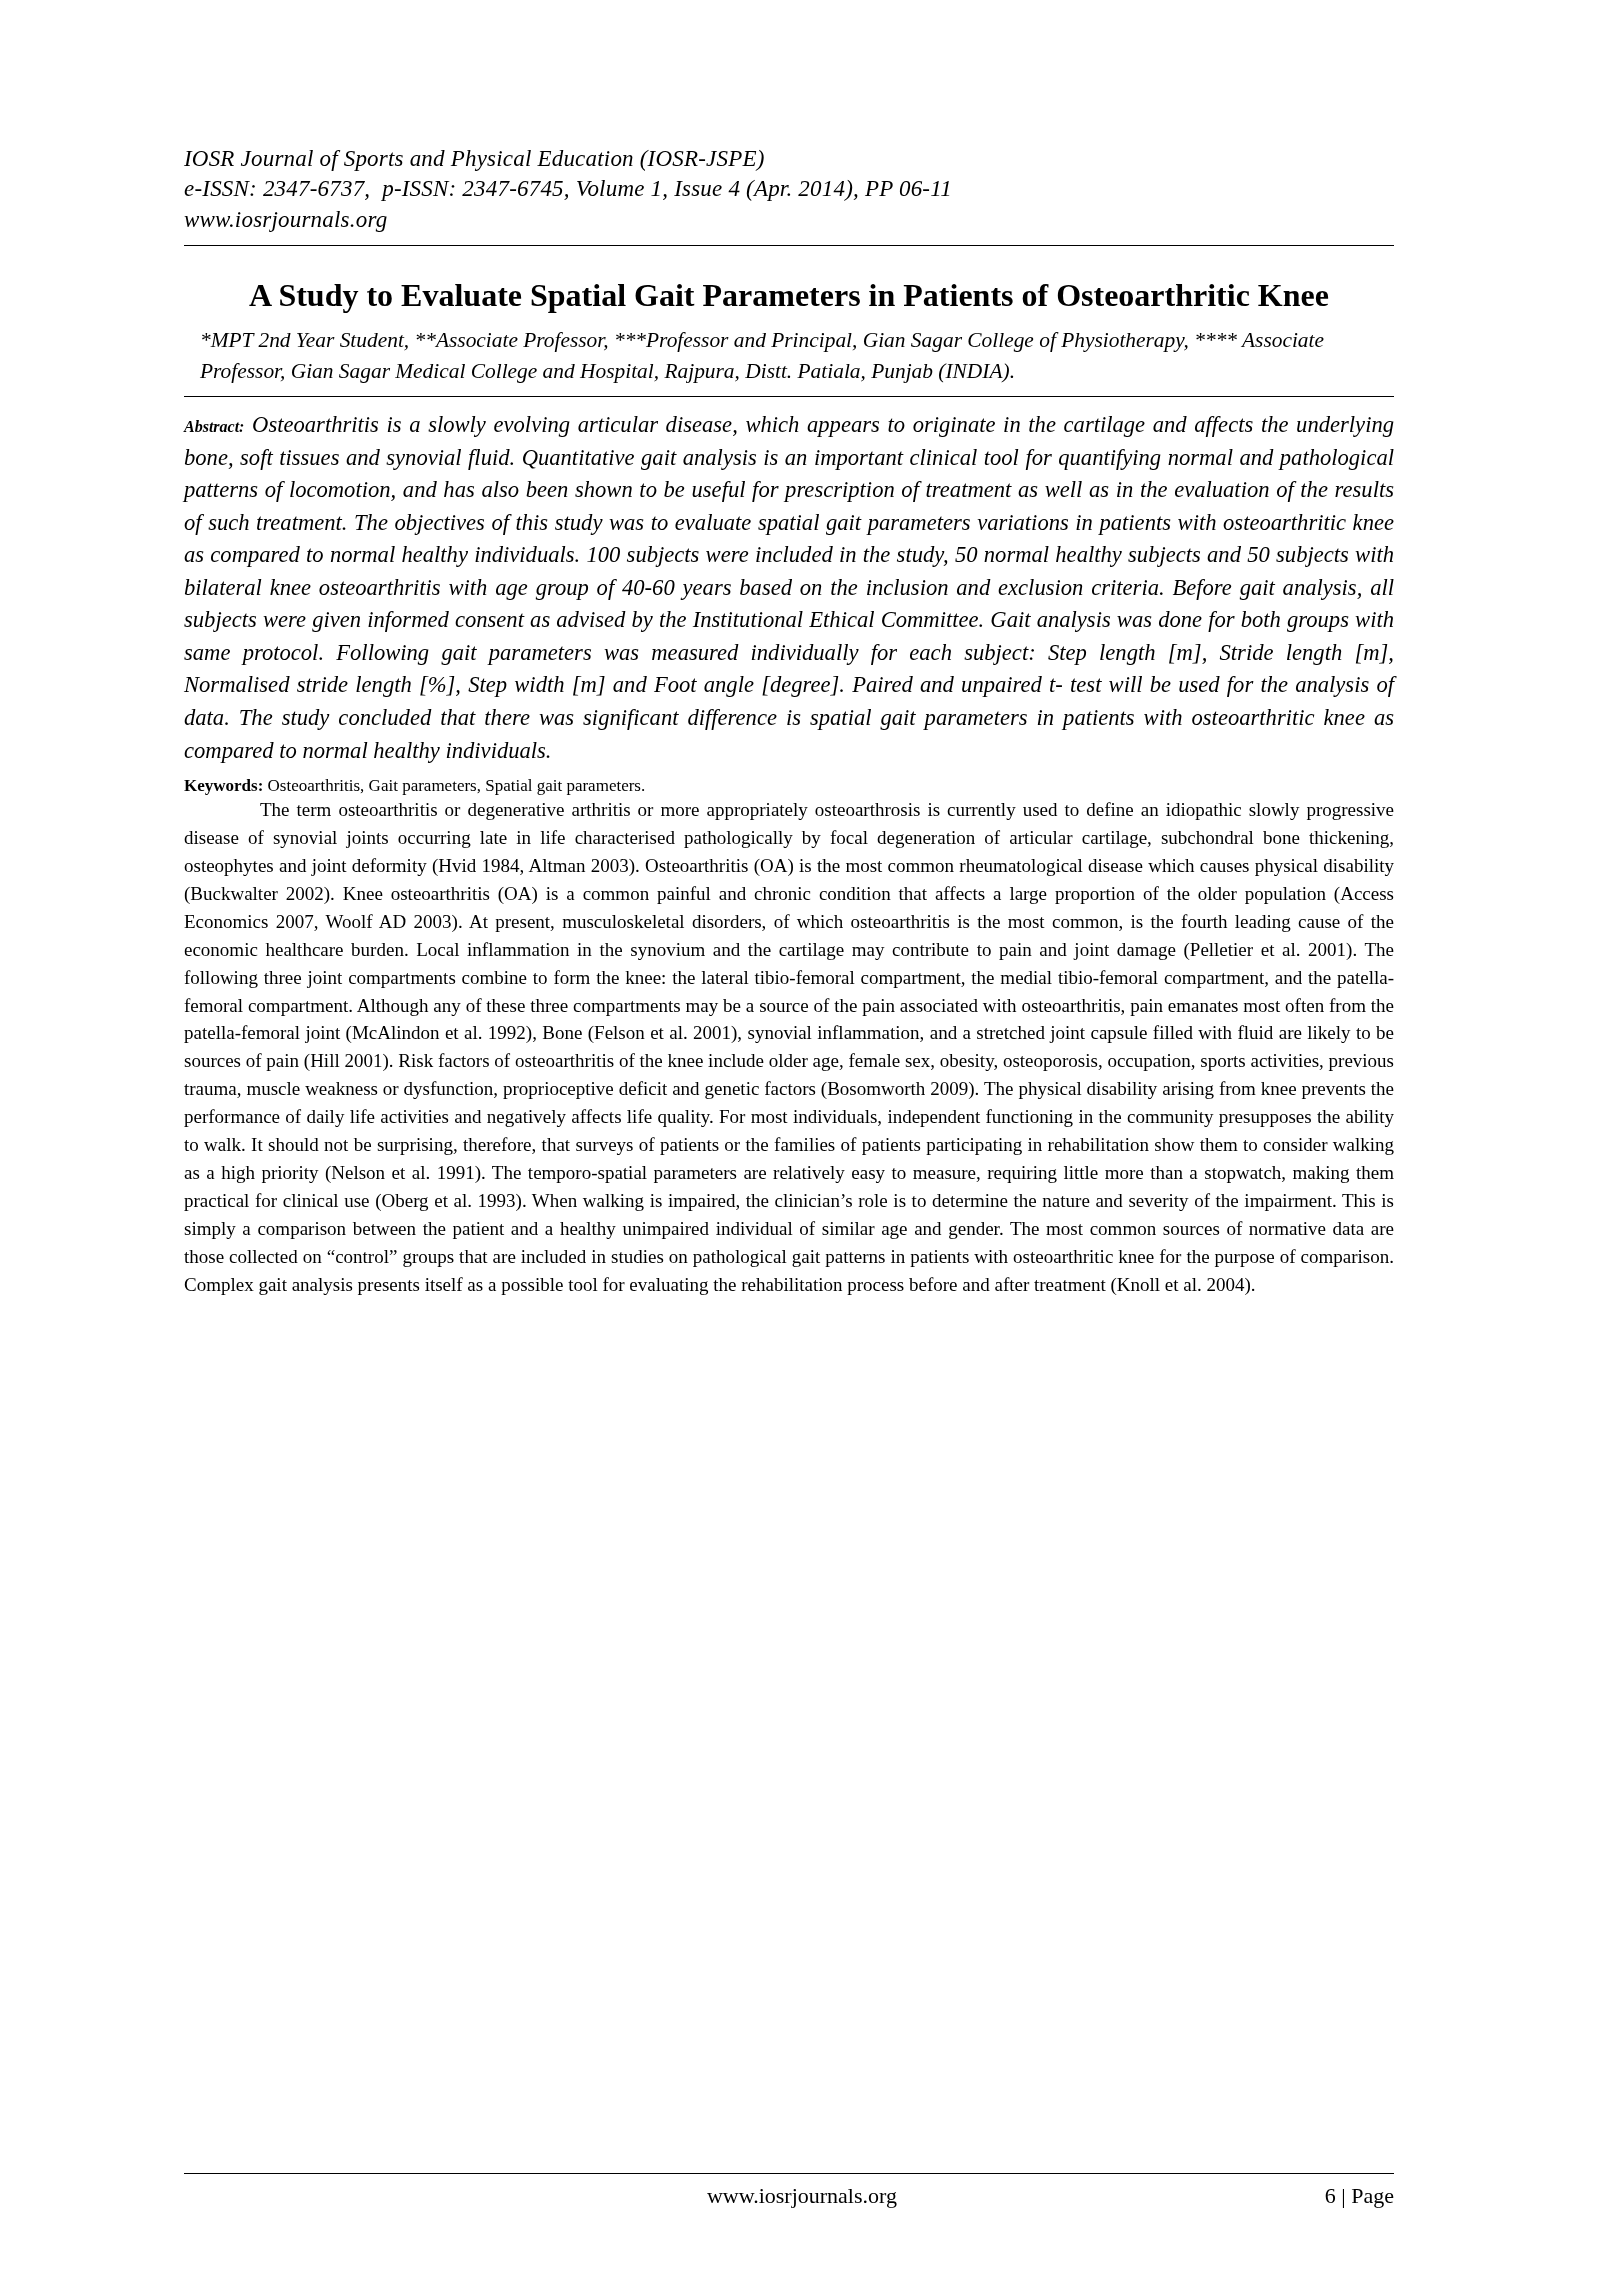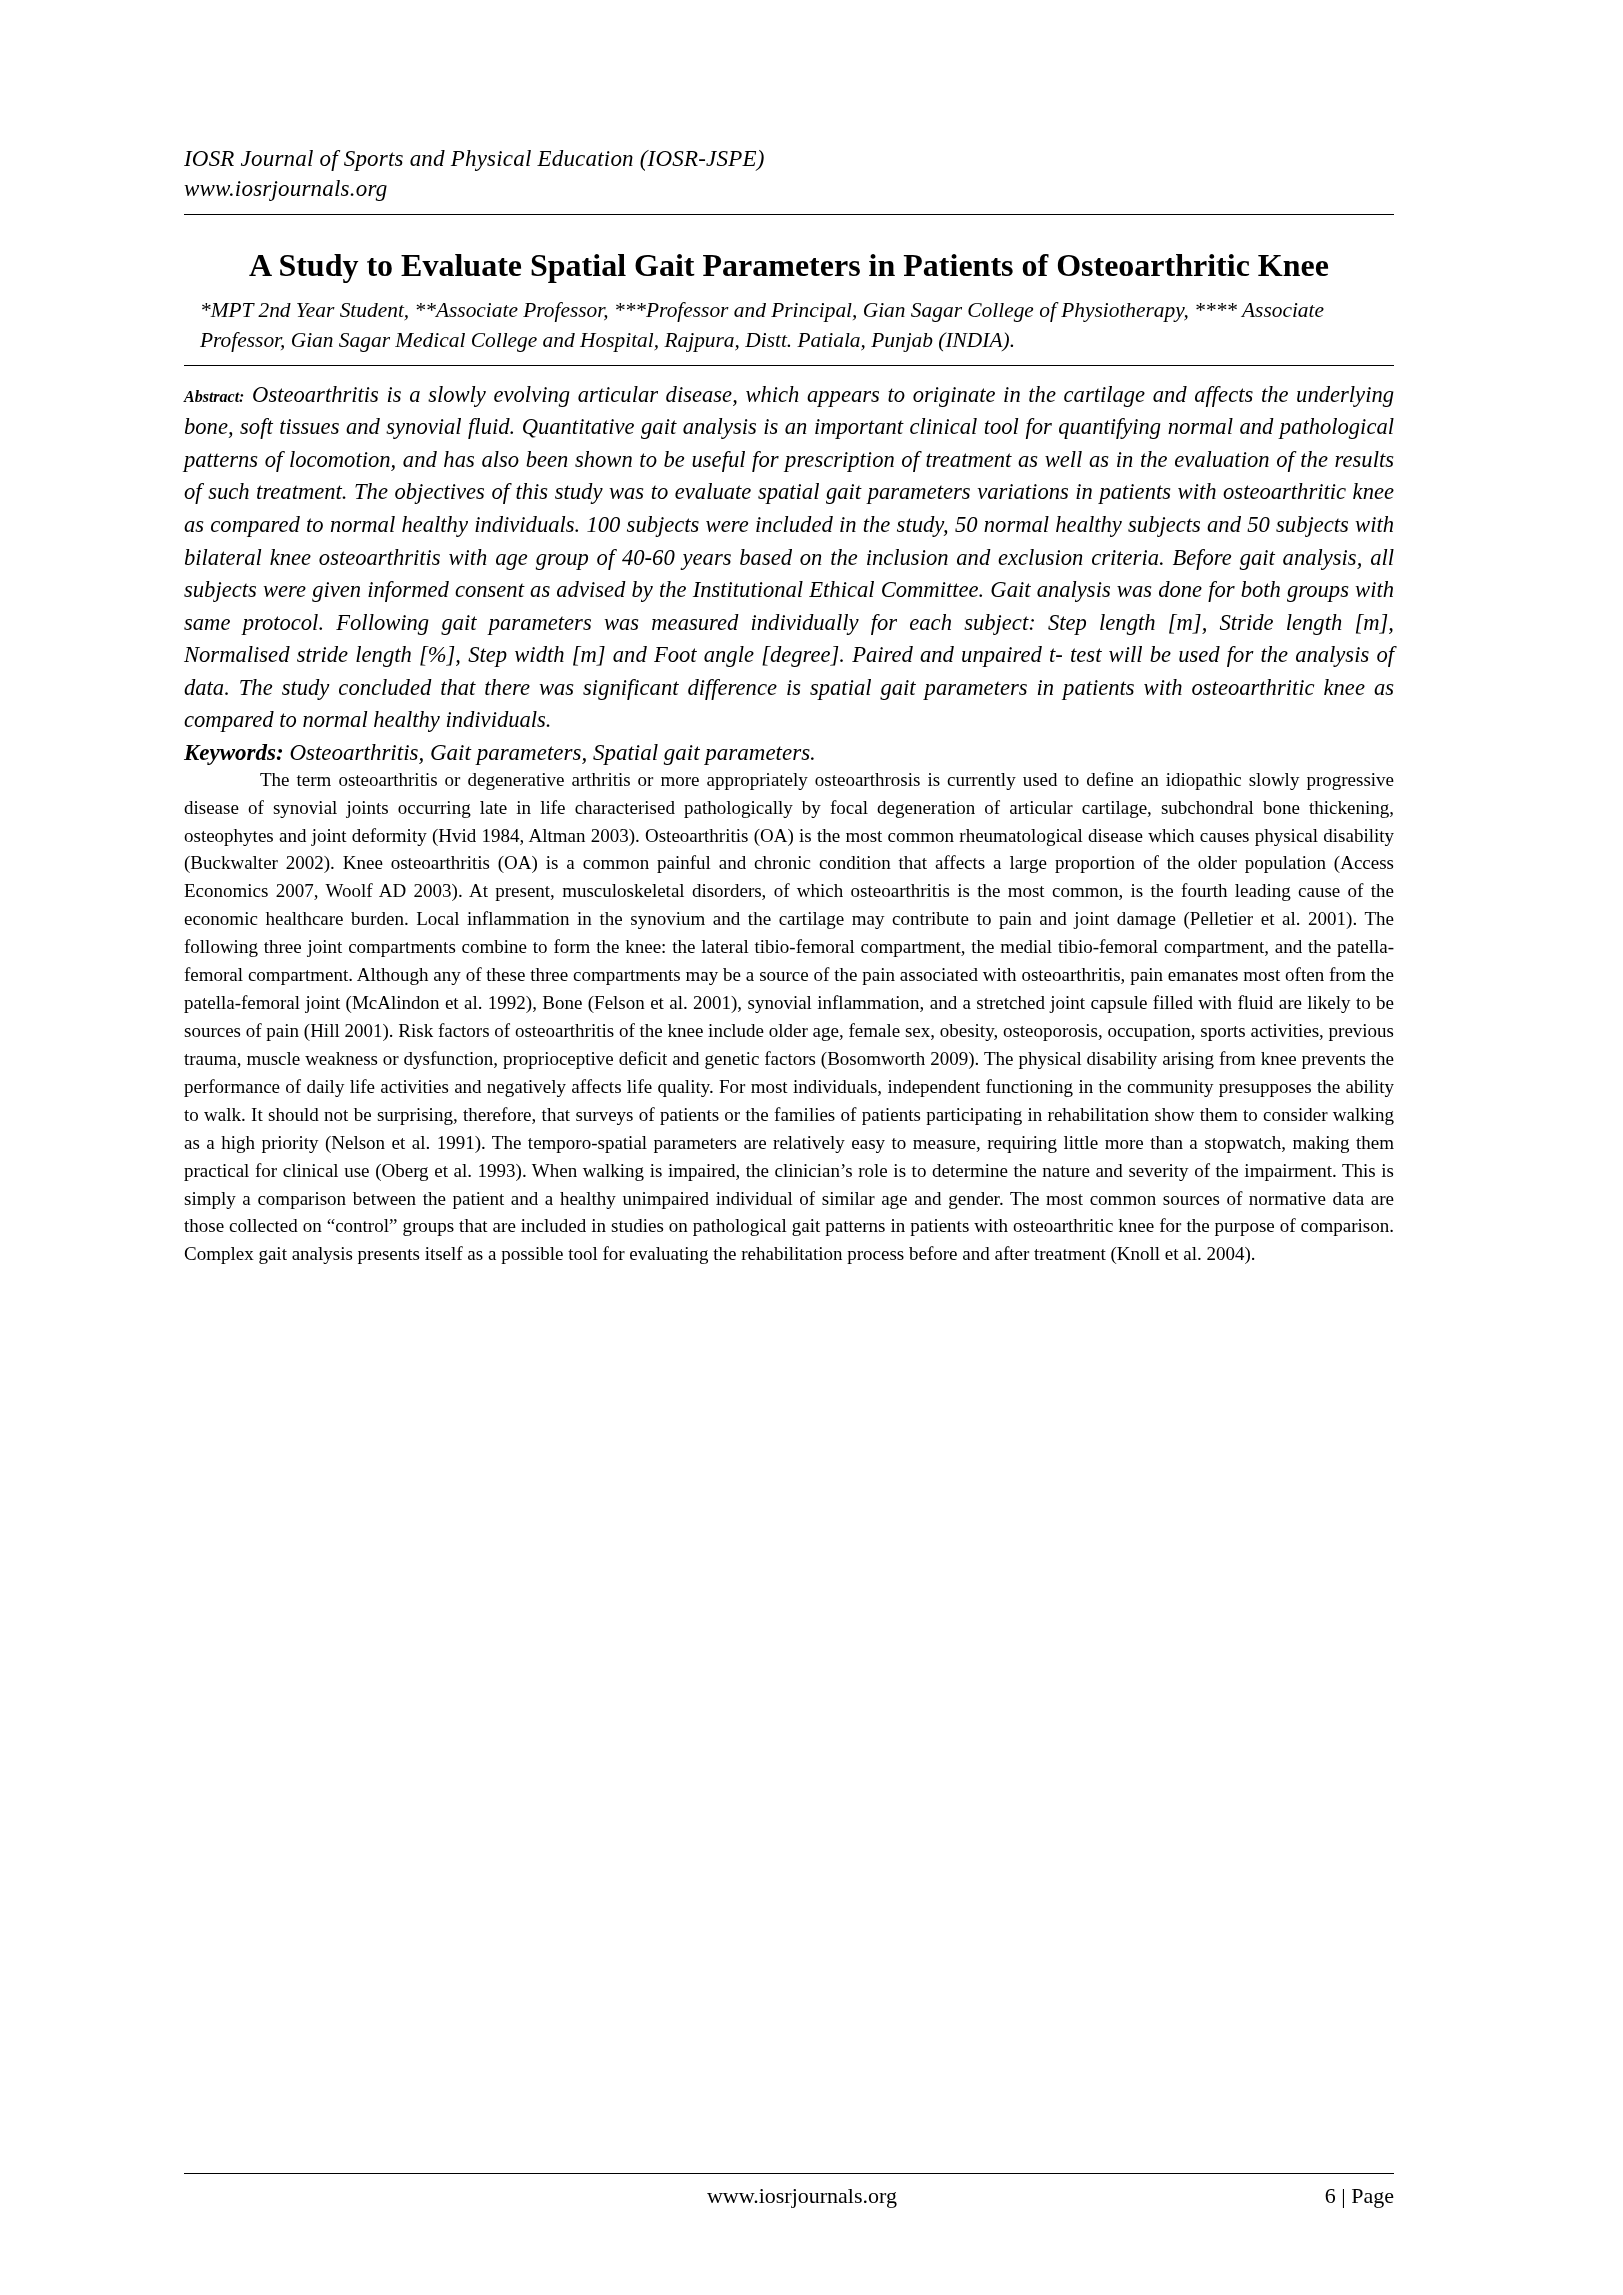--- a/index.html
+++ b/index.html
@@ -73,23 +73,22 @@
     font-size: 22.6px;
     line-height: 1.44;
     text-align: justify;
   }
   .abstract-block .lead {
     font-weight: bold;
     font-style: italic;
     font-size: 16px;
   }
   .keywords {
-    margin-top: 3px;
-    font-style: italic;
-    font-size: 23px;
+    margin-top: 9px;
+    font-size: 17px;
   }
   .keywords .lead {
     font-weight: bold;
   }
 
   
   .section-heading {
     text-align: center;
     font-weight: bold;
     font-size: 24.6px;
@@ -132,20 +131,21 @@
     white-space: nowrap;
   }
 </style>
 </head>
 <body>
 
 <div class="page">
 
   <div class="journal-header">
     <div>IOSR Journal of Sports and Physical Education (IOSR-JSPE)</div>
+    <div>e-ISSN: 2347-6737,  p-ISSN: 2347-6745, Volume 1, Issue 4 (Apr. 2014), PP 06-11</div>
     <div>www.iosrjournals.org</div>
   </div>
 
   <hr class="rule">
 
   <div class="title">A Study to Evaluate Spatial Gait Parameters in Patients of Osteoarthritic Knee</div>
 
 
   <div class="affiliation">*MPT 2nd Year Student, **Associate Professor, ***Professor and Principal, Gian Sagar College of Physiotherapy, **** Associate Professor, Gian Sagar Medical College and Hospital, Rajpura, Distt. Patiala, Punjab (INDIA).</div>
 

